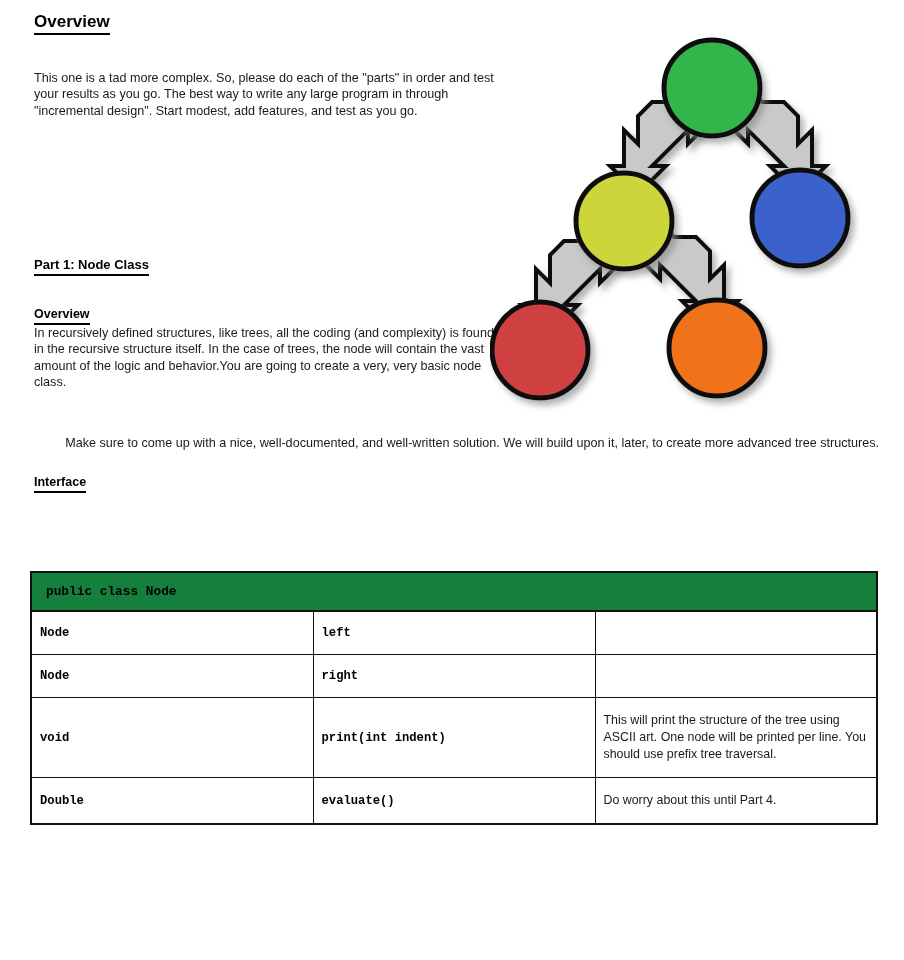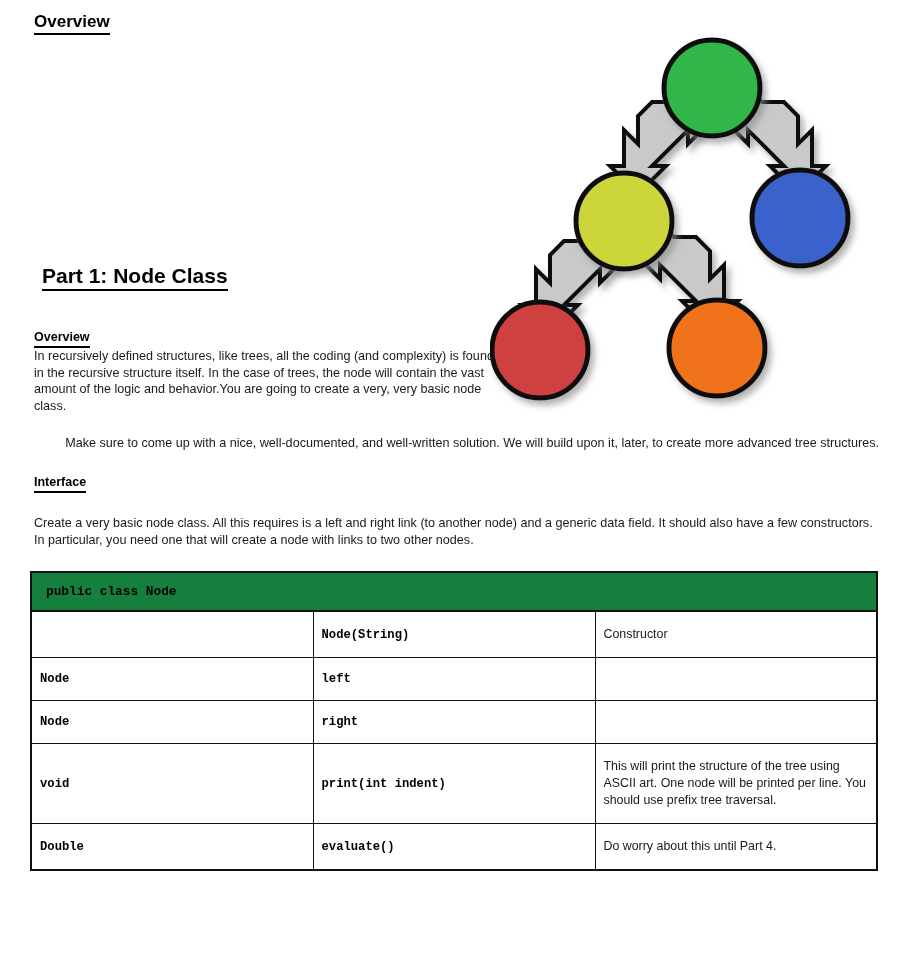--- a/index.html
+++ b/index.html
@@ -34,23 +34,23 @@
     font-size: 17px;
     font-weight: bold;
     margin: 0 0 18px 0;
     padding: 0 0 1px 0;
     display: inline-block;
     border-bottom: 2.5px solid #000;
     line-height: 1.15;
   }
 
   h2.sub-title {
-    font-size: 21px;
-    font-weight: bold;
-    margin: 8px;
+    font-size: 13px;
+    font-weight: bold;
+    margin: 0;
     padding: 0 0 1px 0;
     display: inline-block;
     border-bottom: 2.5px solid #000;
     line-height: 1.2;
   }
 
   h3.small-title {
     font-size: 12.5px;
     font-weight: bold;
     margin: 0;
@@ -173,35 +173,35 @@
   .desc-red { color: #e02b2b; }
 </style>
 </head>
 <body>
 
 <div class="page">
 
   <div class="textcol">
     <h1 class="section-title">Overview</h1>
     <div class="blk-gap-1"></div>
+    <p class="body-text">This one is a tad more complex. So, please do each of the "parts" in order and test your results as you go. The best way to write any large program in through "incremental design". Start modest, add features, and test as you go.</p>
   </div>
 
   <div class="part1-wrap">
     <h2 class="sub-title">Part 1: Node Class</h2>
     <div class="part1-overview-head">
       <h3 class="small-title">Overview</h3>
     </div>
     <p class="body-text part1-para">In recursively defined structures, like trees, all the coding (and complexity) is found in the recursive structure itself. In the case of trees, the node will contain the vast amount of the logic and behavior.You are going to create a very, very basic node class.</p>
   </div>
 
   <p class="wide-para">Make sure to come up with a nice, well-documented, and well-written solution. We will build upon it, later, to create more advanced tree structures.</p>
 
   <div class="interface-wrap">
     <h3 class="small-title">Interface</h3>
-    <p class="interface-para">Create a very basic node class. All this requires is a left and right link (to another node) and a generic data field. It should also have a few constructors. In particular, you need one that will create a node with links to two other nodes.</p>
   </div>
 
   <div class="tree">
     <svg width="400" height="400" viewBox="0 0 400 400" xmlns="http://www.w3.org/2000/svg">
       <defs>
         <filter id="softshadow" x="-30%" y="-30%" width="170%" height="170%">
           <feDropShadow dx="4" dy="5" stdDeviation="3" flood-color="#8a8a8a" flood-opacity="0.65"></feDropShadow>
         </filter>
       </defs>
 
@@ -233,25 +233,20 @@
     </svg>
   </div>
 
   <div class="iface-table-wrap">
     <table class="iface-table">
       <tbody>
         <tr class="header-row">
           <td colspan="3">public class Node</td>
         </tr>
 
-        <tr class="tall">
-          <td class="col-type"></td>
-          <td class="col-member">Node(String)</td>
-          <td class="col-desc">Constructor</td>
-        </tr>
 
 
         <tr class="tall">
           <td class="col-type">Node</td>
           <td class="col-member">left</td>
           <td class="col-desc"></td>
         </tr>
 
         <tr class="tall">
           <td class="col-type">Node</td>

